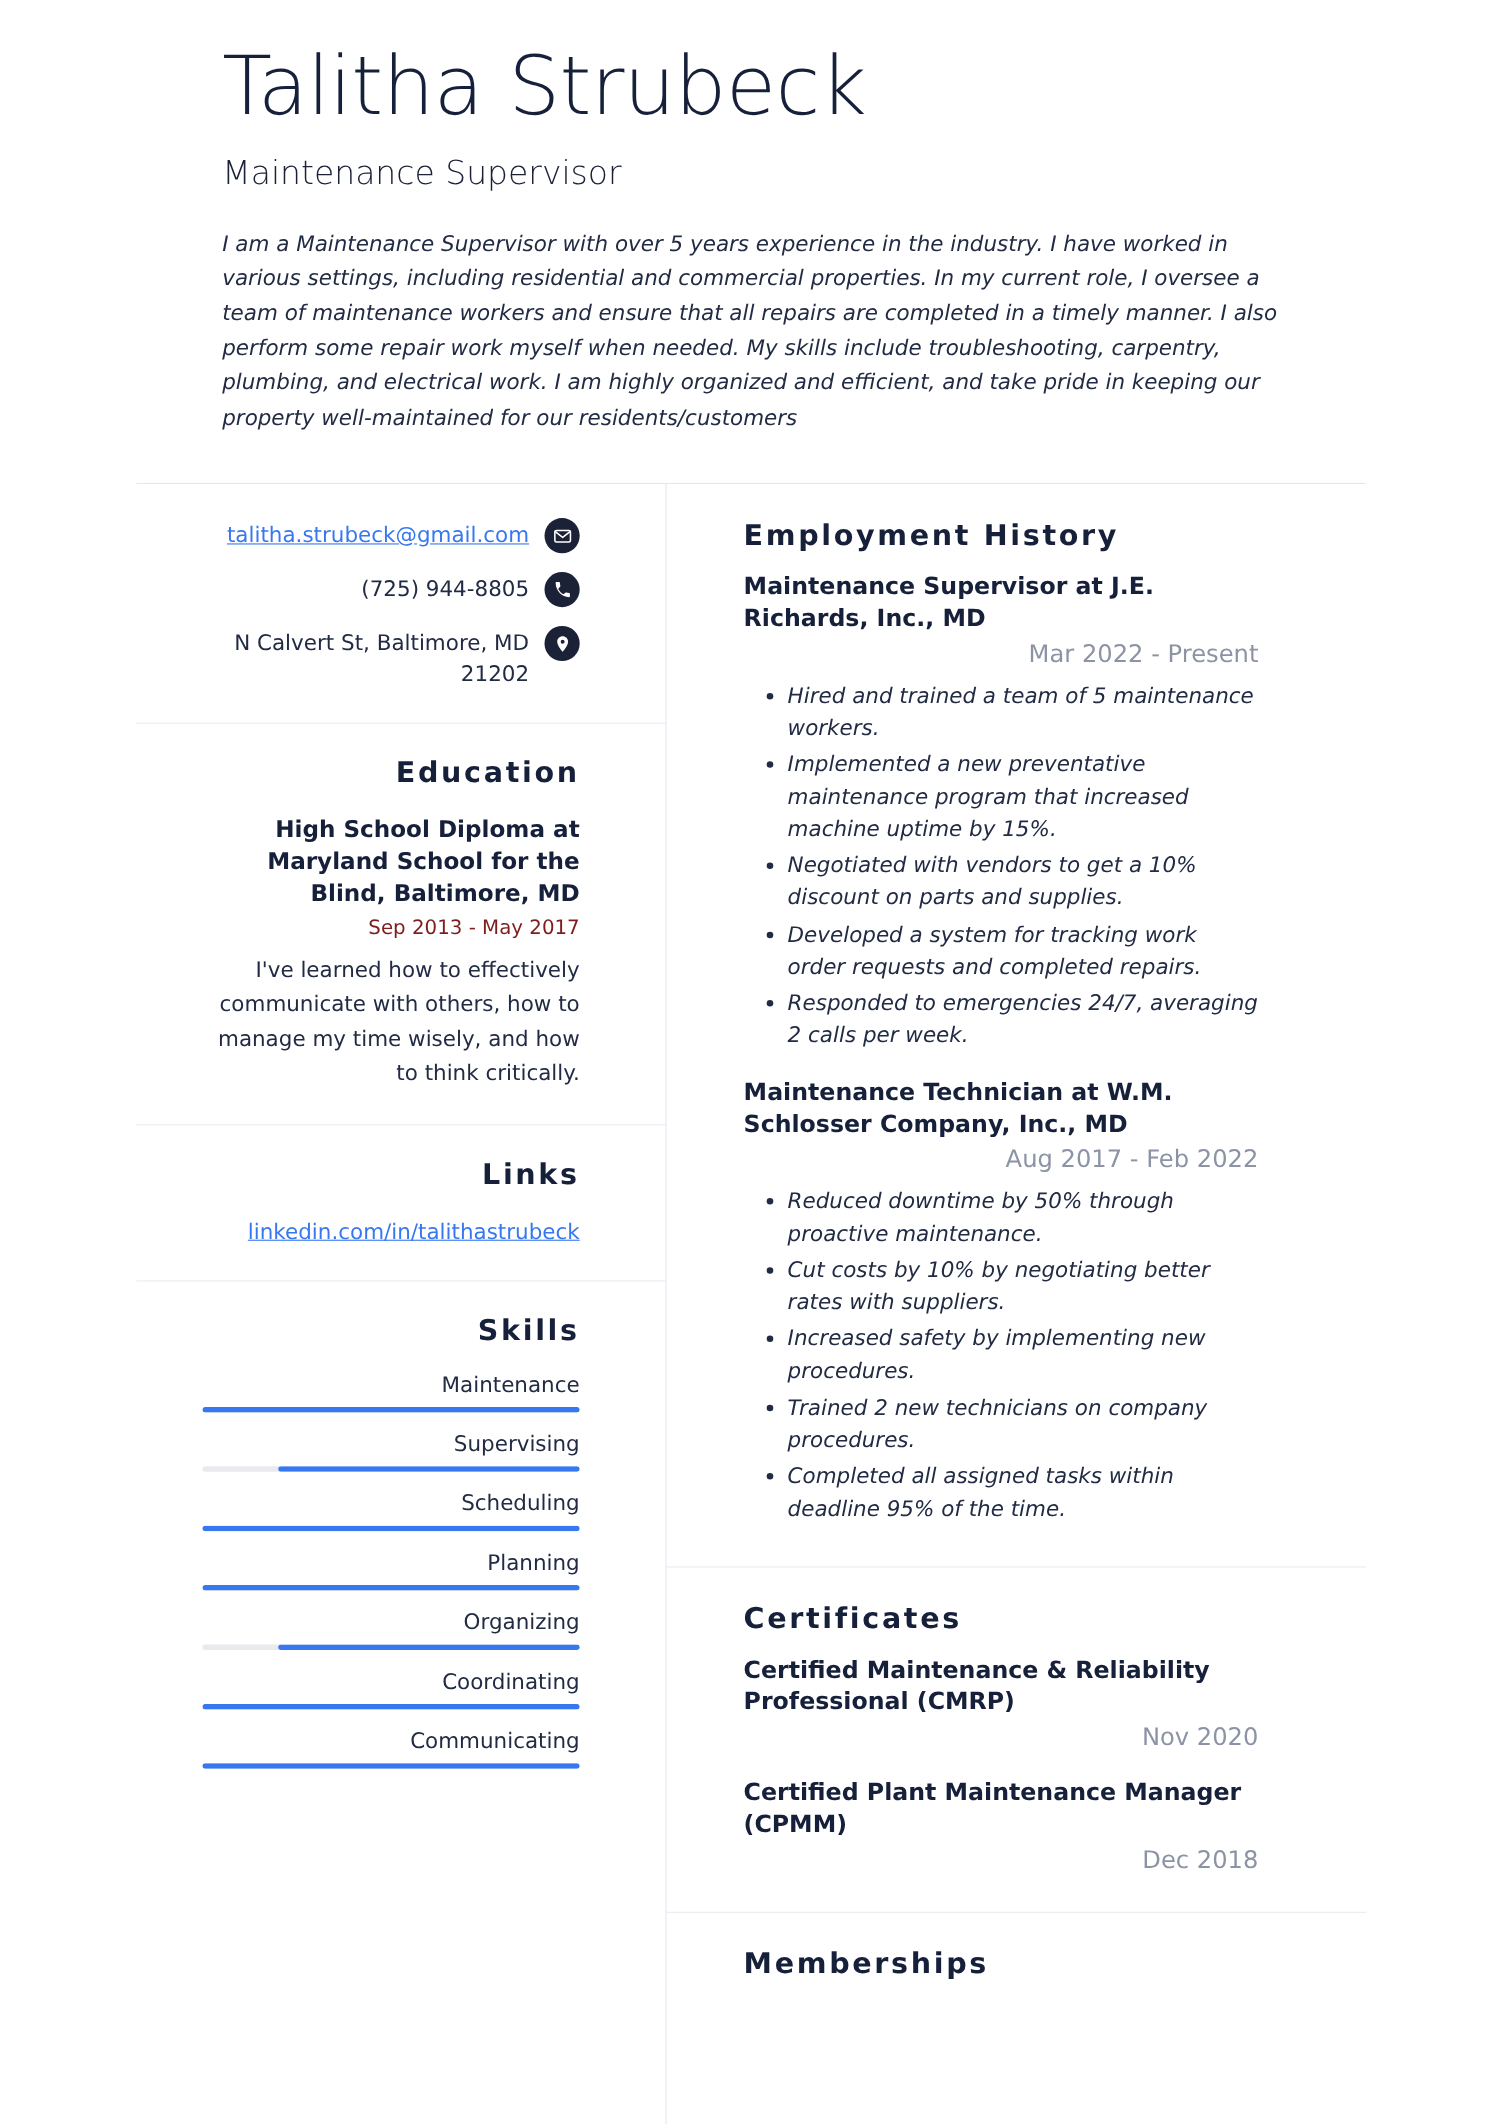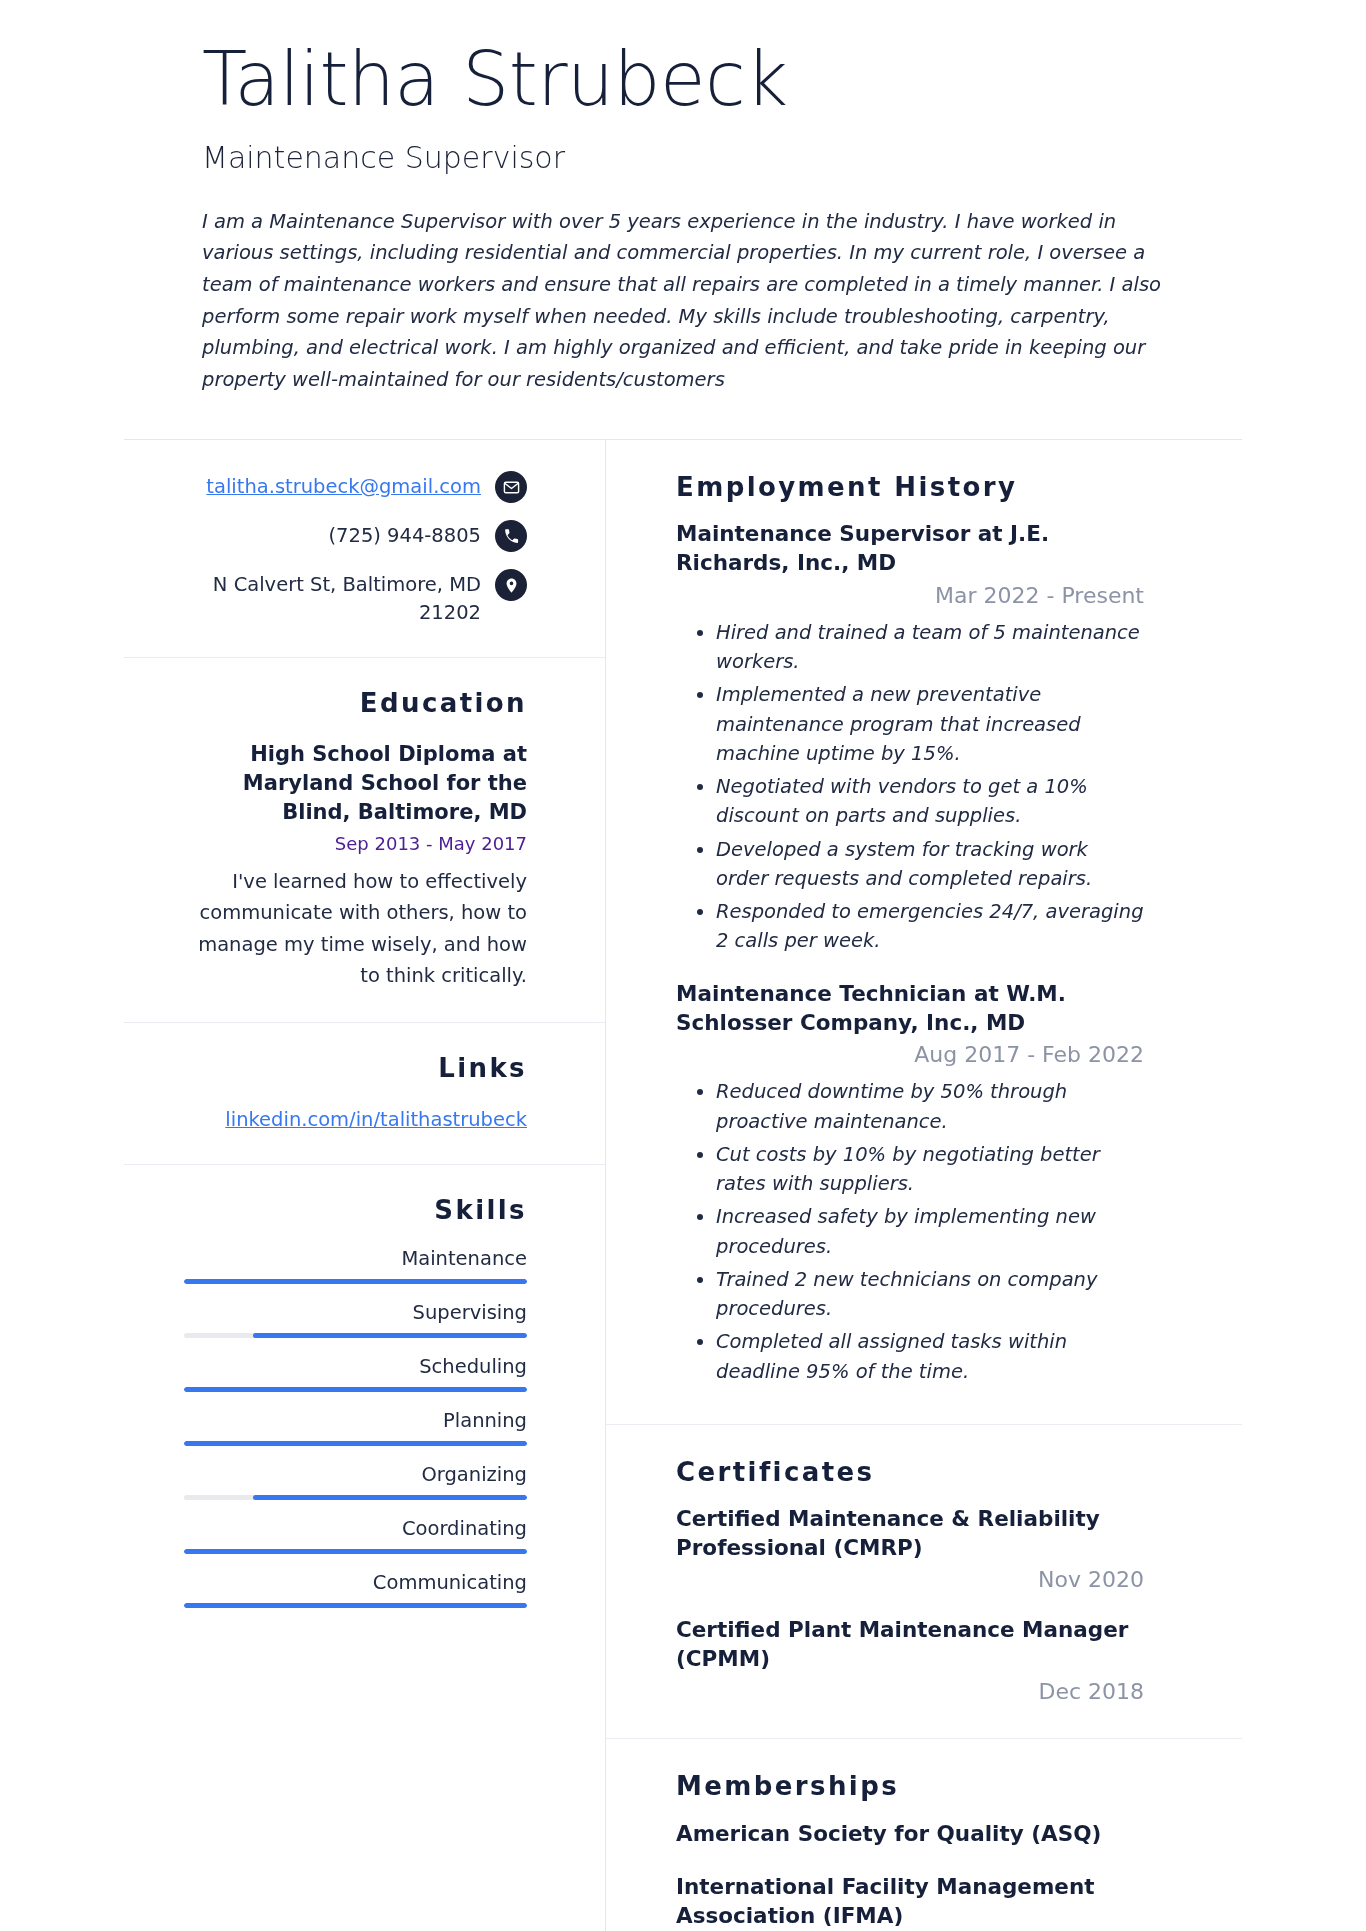--- a/index.html
+++ b/index.html
@@ -113,21 +113,21 @@
   }
 
   .edu-title {
     font-size: 21px;
     font-weight: 700;
     line-height: 1.38;
     color: #16203a;
   }
   .edu-date {
     font-size: 18px;
-    color: #4c1d95;
+    color: #7f1d1d;
     margin-top: 6px;
   }
   .edu-desc {
     font-size: 19.5px;
     line-height: 1.62;
     color: #222b44;
     margin-top: 12px;
   }
 
   .link-line {
@@ -366,22 +366,18 @@
             </div>
             <div class="cert-entry">
               <div class="entry-title">Certified Plant Maintenance Manager (CPMM)</div>
               <div class="entry-date">Dec 2018</div>
             </div>
           </div>
       </div>
 
       <div class="rblock">
         <div class="rheading">Memberships</div>
-        <div id="memberships-list">
-            <div class="mem-entry">American Society for Quality (ASQ)</div>
-            <div class="mem-entry">International Facility Management Association (IFMA)</div>
-          </div>
       </div>
 
     </div>
 
   </div>
 </div>
 
 </body></html>

